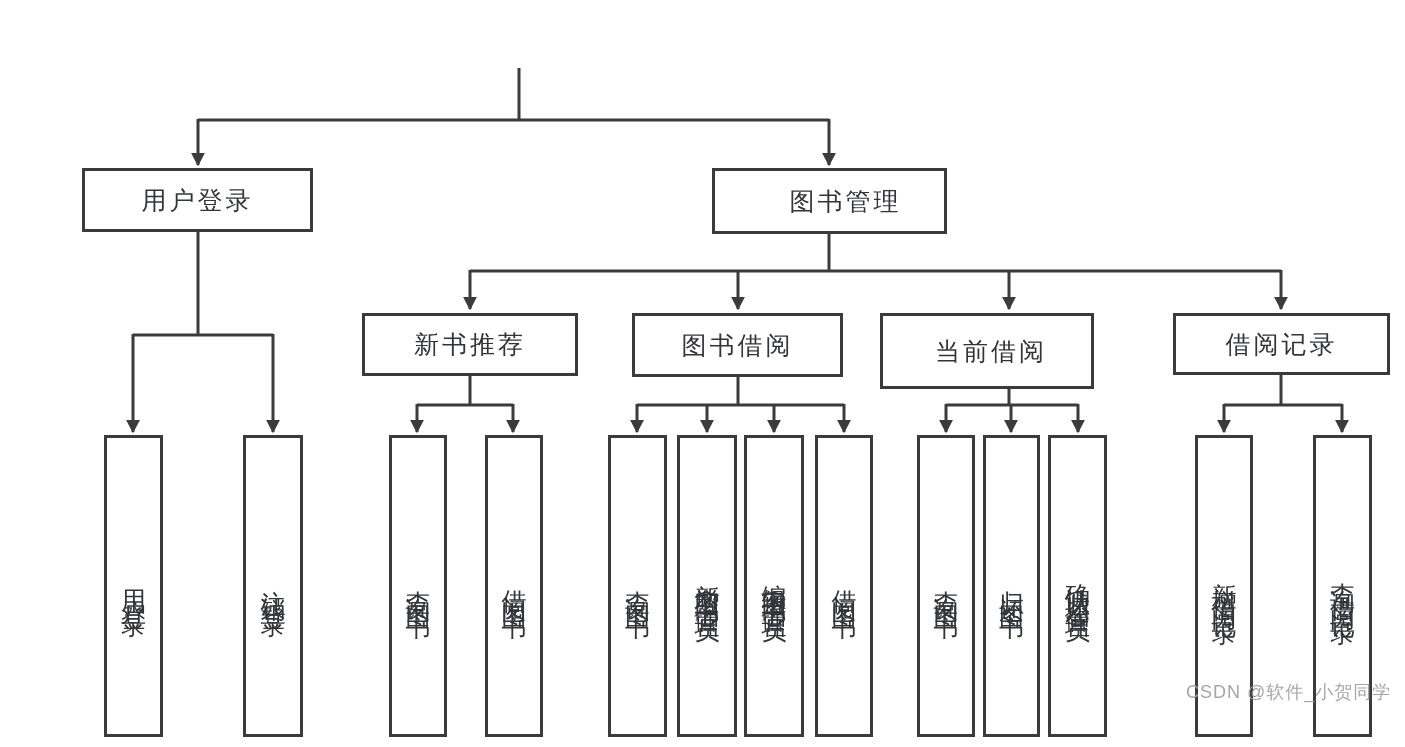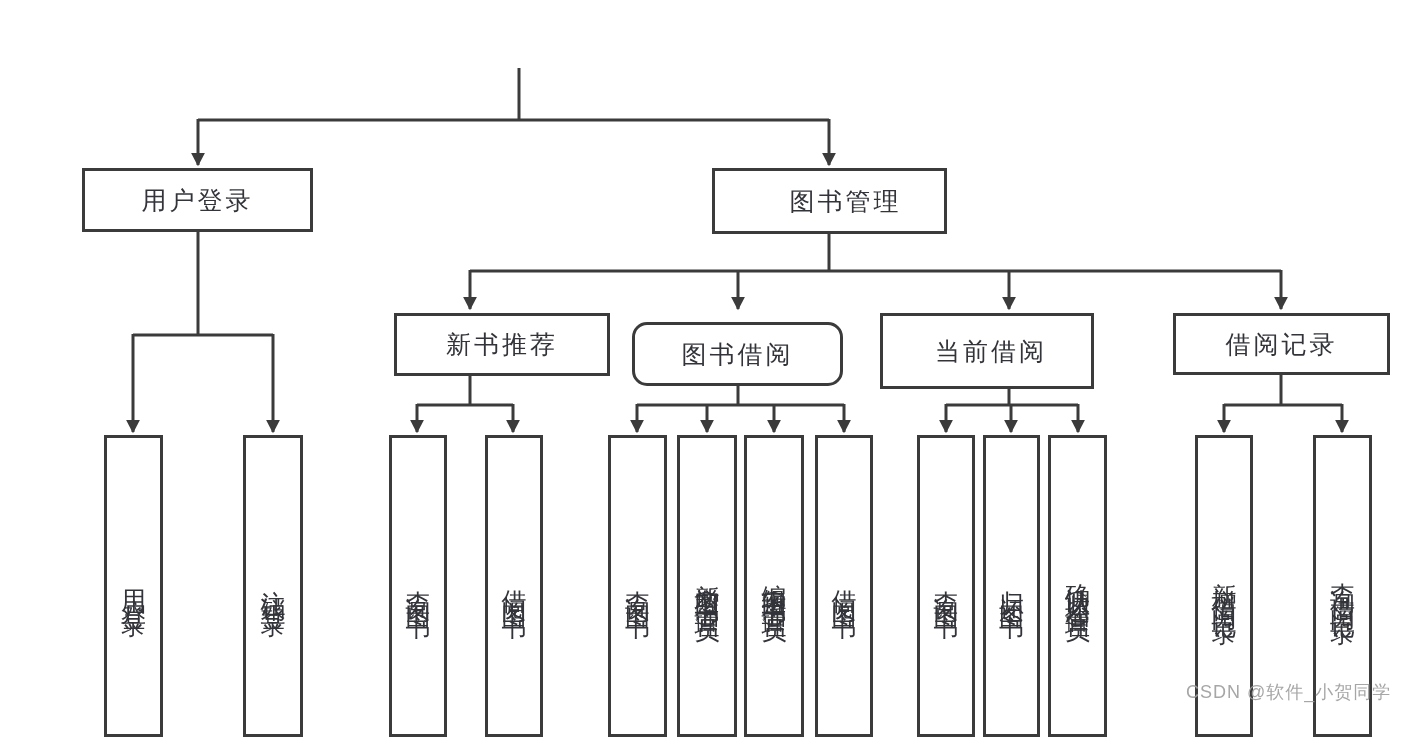--- a/index.html
+++ b/index.html
@@ -136,24 +136,24 @@
   </svg>
 
 
   <div class="node hnode" style="left:82px; top:168px; width:231px; height:64px;">
     <span>用户登录</span>
   </div>
   <div class="node hnode" style="left:712px; top:168px; width:235px; height:66px;padding-left:32px;">
     <span>图书管理</span>
   </div>
 
-  <div class="node hnode" style="left:362px; top:313px; width:216px; height:63px;margin-left:32px;">
+  <div class="node hnode" style="left:362px; top:313px; width:216px; height:63px;">
     <span>新书推荐</span>
   </div>
-  <div class="node hnode" style="left:632px; top:322px; width:211px; height:64px;border-radius:15px;">
+  <div class="node hnode" style="left:632px; top:313px; width:211px; height:64px;">
     <span>图书借阅</span>
   </div>
   <div class="node hnode" style="left:880px; top:313px; width:214px; height:76px;padding-left:8px;">
     <span>当前借阅</span>
   </div>
   <div class="node hnode" style="left:1173px; top:313px; width:217px; height:62px;">
     <span>借阅记录</span>
   </div>
 
   <div class="node leaf" style="left:104px; top:435px; width:59px; height:302px;">

